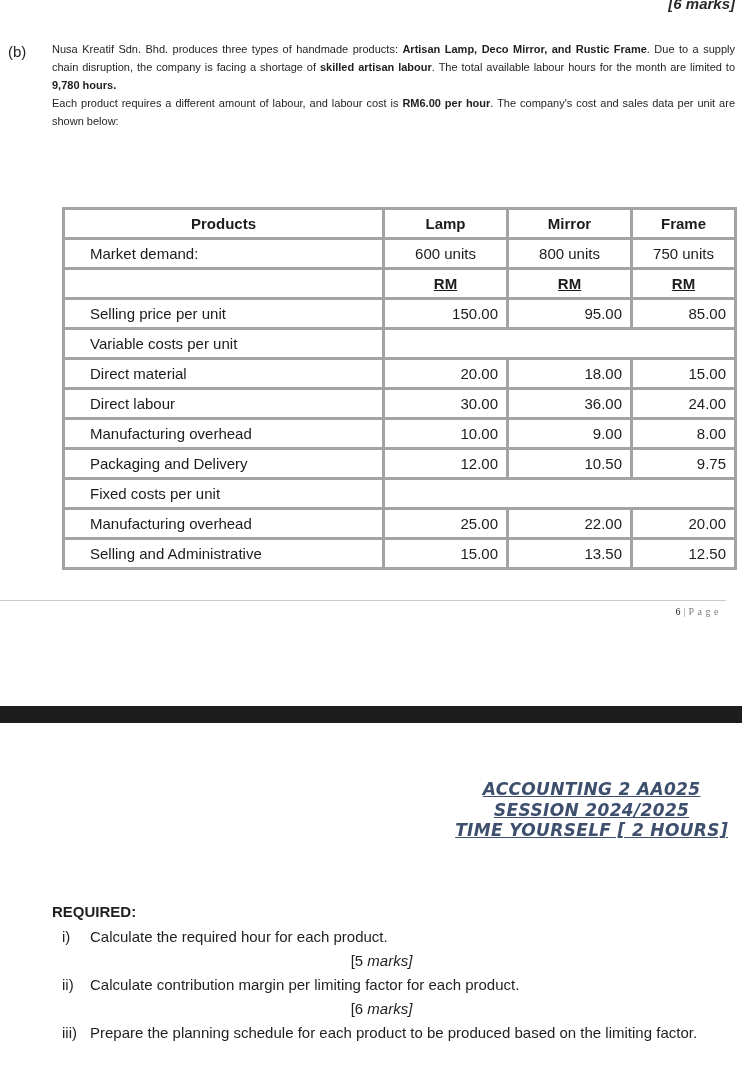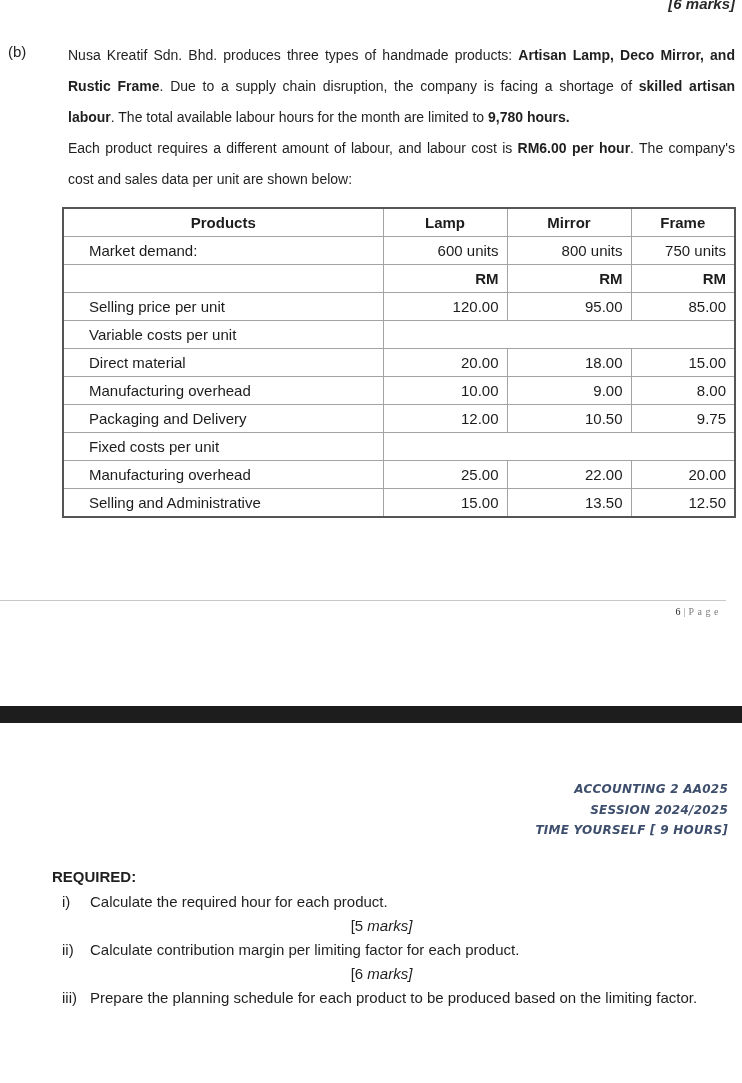--- a/index.html
+++ b/index.html
@@ -15,41 +15,41 @@
   .top-marks{
     position:absolute;top:-5px;right:7px;
     font-size:15px;font-style:italic;font-weight:bold;color:#2a2a2a;
   }
   
   .question{
     position:absolute;top:40px;left:8px;width:727px;
     display:flex;align-items:flex-start;
   }
   .q-label{width:44px;flex:0 0 44px;font-size:15px;line-height:23px;}
-  .q-body{flex:1;font-size:14px;line-height:31px;text-align:justify;margin-left:16px;}
+  .q-body{flex:1;font-size:11px;line-height:18px;text-align:justify;}
   .q-body p{margin:0;}
   
   .cost-table{
     position:absolute;top:207px;left:62px;width:672px;
     border-collapse:collapse;table-layout:fixed;
     font-size:15px;
     border:2px solid #555;
   }
   .cost-table td,.cost-table th{
-    border:1px solid #a3a3a3;
+    border:3px solid #a3a3a3;
     height:27px;padding:0 8px;
     font-weight:normal;color:#1c1c1c;
     overflow:hidden;white-space:nowrap;
   }
   .cost-table th{font-weight:bold;text-align:center;}
   .cost-table td.lbl{text-align:left;padding-left:25px;}
   .cost-table td.lbl.ind{}
-  .cost-table td.val.center{text-align:right;margin-left:28px;}
+  .cost-table td.val.center{text-align:center;margin-left:28px;}
   .cost-table td.val.right{text-align:right;}
-  .cost-table td.b{font-weight:bold;}
+  .cost-table td.b{font-weight:bold;text-decoration:underline;}
   
   .footer-rule{
     position:absolute;top:600px;left:0;width:726px;height:0;
     border-top:1px solid #c9c9c9;
   }
   .page-number{
     position:absolute;top:606px;right:20px;
     font-family:"Liberation Serif",serif;
     font-size:10px;color:#7d7d7d;
   }
@@ -57,29 +57,29 @@
   .page-number .bar{padding:0 3px;color:#8a8a8a;}
   .page-number .word{letter-spacing:0.35em;color:#7d7d7d;}
   
   .separator-bar{
     position:absolute;top:706px;left:0;width:742px;height:17px;
     background:#1d1d1d;
   }
   
   .course-header{
     position:absolute;top:779px;right:14px;
-    text-align:right;
+    text-align:center;
     font-family:"DejaVu Sans",sans-serif;
-    font-size:12px;line-height:20.5px;
+    font-size:17px;line-height:20.5px;
     font-style:italic;font-weight:bold;
-    color:#3e4f6d;letter-spacing:0.02em;
+    color:#3e4f6d;letter-spacing:0.02em;text-decoration:underline;
   }
   
   .required{
-    position:absolute;top:866px;left:52px;width:659px;
+    position:absolute;top:901px;left:52px;width:659px;
     font-size:15px;
   }
   .required-title{font-weight:bold;font-size:15px;line-height:22px;margin-bottom:2px;}
   .req-item{display:flex;line-height:24px;}
   .req-num{flex:0 0 28px;padding-left:10px;}
   .req-text{flex:1;}
   .req-marks{text-align:center;line-height:24px;}
   .req-marks .it{font-style:italic;}
 </style>
 </head>
@@ -120,35 +120,41 @@
           <td class="val center">750 units</td>
         </tr>
         <tr>
           <td class="lbl"></td>
           <td class="val center b">RM</td>
           <td class="val center b">RM</td>
           <td class="val center b">RM</td>
         </tr>
         <tr>
           <td class="lbl">Selling price per unit</td>
-          <td class="val right">120.00</td>
+          <td class="val right">150.00</td>
           <td class="val right">95.00</td>
           <td class="val right">85.00</td>
         </tr>
         <tr>
           <td class="lbl">Variable costs per unit</td>
           <td colspan="3"></td>
         </tr>
         <tr>
           <td class="lbl ind">Direct material</td>
           <td class="val right">20.00</td>
           <td class="val right">18.00</td>
           <td class="val right">15.00</td>
         </tr>
         <tr>
+          <td class="lbl ind">Direct labour</td>
+          <td class="val right">30.00</td>
+          <td class="val right">36.00</td>
+          <td class="val right">24.00</td>
+        </tr>
+        <tr>
           <td class="lbl ind">Manufacturing overhead</td>
           <td class="val right">10.00</td>
           <td class="val right">9.00</td>
           <td class="val right">8.00</td>
         </tr>
         <tr>
           <td class="lbl ind">Packaging and Delivery</td>
           <td class="val right">12.00</td>
           <td class="val right">10.50</td>
           <td class="val right">9.75</td>
@@ -176,21 +182,21 @@
 
   <div class="page-number">
     <span class="num">6</span><span class="bar">|</span><span class="word">Page</span>
   </div>
 
   <div class="separator-bar"></div>
 
   <div class="course-header">
     <div>ACCOUNTING 2 AA025</div>
     <div>SESSION 2024/2025</div>
-    <div>TIME YOURSELF [ 9 HOURS]</div>
+    <div>TIME YOURSELF [ 2 HOURS]</div>
   </div>
 
   <div class="required">
     <div class="required-title">REQUIRED:</div>
     <div id="required-items">
         <div class="req-item">
           <div class="req-num">i)</div>
           <div class="req-text">Calculate the required hour for each product.</div>
         </div>
         <div class="req-marks"><span>[5 </span><span class="it">marks]</span></div>

